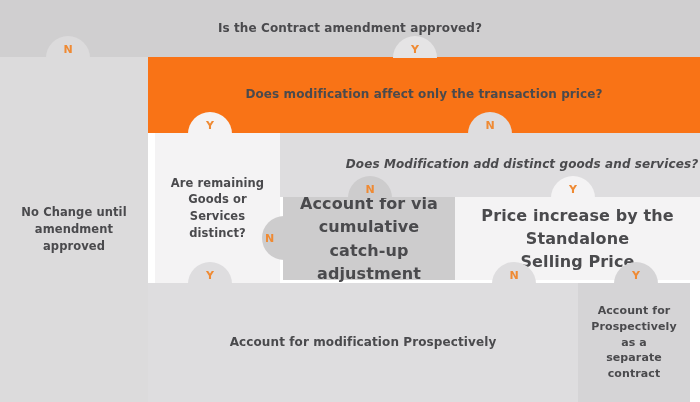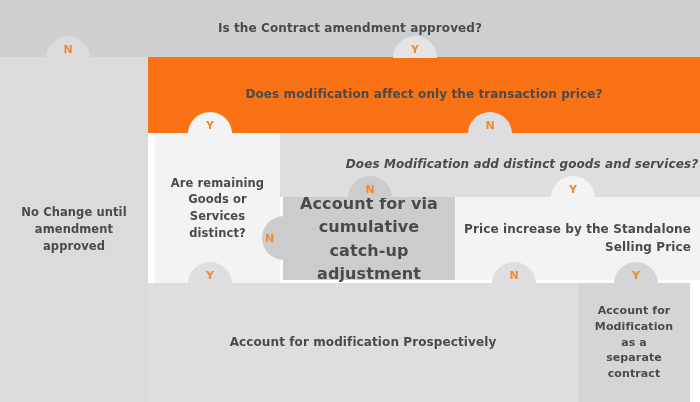--- a/index.html
+++ b/index.html
@@ -68,21 +68,21 @@
   #b-addgoods { left:280px; top:133px; width:484px; height:64px;  background:#dedddf;font-style:italic; }
   #b-catchup  { left:283px; top:197px; width:172px; height:83px;  background:#cdcccd; }
   #b-sasp     { left:455px; top:197px; width:245px; height:83px;  background:#f4f3f4; }
   #b-prosp    { left:148px; top:283px; width:430px; height:119px; background:#dedddf; }
   #b-separate { left:578px; top:283px; width:112px; height:119px; background:#d5d4d6; }
 
   #b-top .txt      { font-size:12px; }
   #b-row2 .txt     { font-size:12px; }
   #b-addgoods .txt { font-size:12px; }
   #b-prosp .txt    { font-size:12px; }
-  #b-sasp .txt     { font-size:12px;text-align:right; }
+  #b-sasp .txt     { font-size:16px; }
   #b-catchup .txt  { font-size:16px; }
   #b-left .txt     { font-size:11.5px; }
   #b-distinct .txt { font-size:11.5px; }
   #b-separate .txt { font-size:11px; }
 
   
   #nub-n1   { left:46px;  top:36px;  background:#dcdbdc; }
   #nub-y1   { left:393px; top:36px;  background:#e5e4e5; }
   #nub-y2   { left:188px; top:112px; background:#f4f3f4; }
   #nub-n2   { left:468px; top:112px; background:#dedddf; }
@@ -133,21 +133,21 @@
     <span class="txt">Price increase by the Standalone
 Selling Price</span>
   </div>
 
   <div class="blk" id="b-prosp">
     <span class="txt">Account for modification Prospectively</span>
   </div>
 
   <div class="blk" id="b-separate">
     <span class="txt">Account for
-Modification as a
+Prospectively as a
 separate
 contract</span>
   </div>
 
   <div class="nub down" id="nub-n1">
     <span class="lbl">N</span>
   </div>
   <div class="nub down" id="nub-y1">
     <span class="lbl">Y</span>
   </div>

